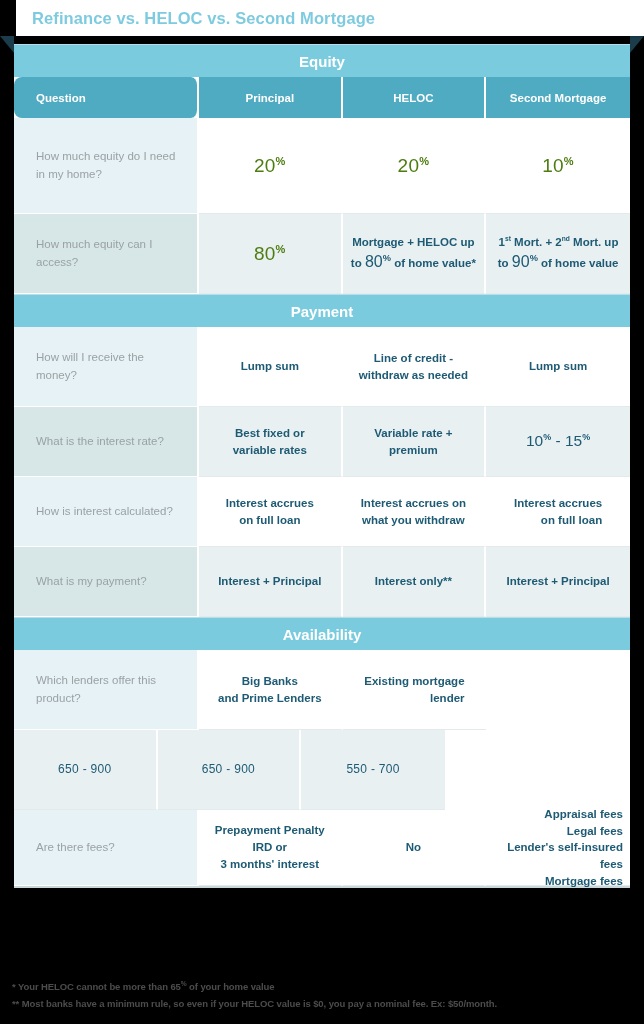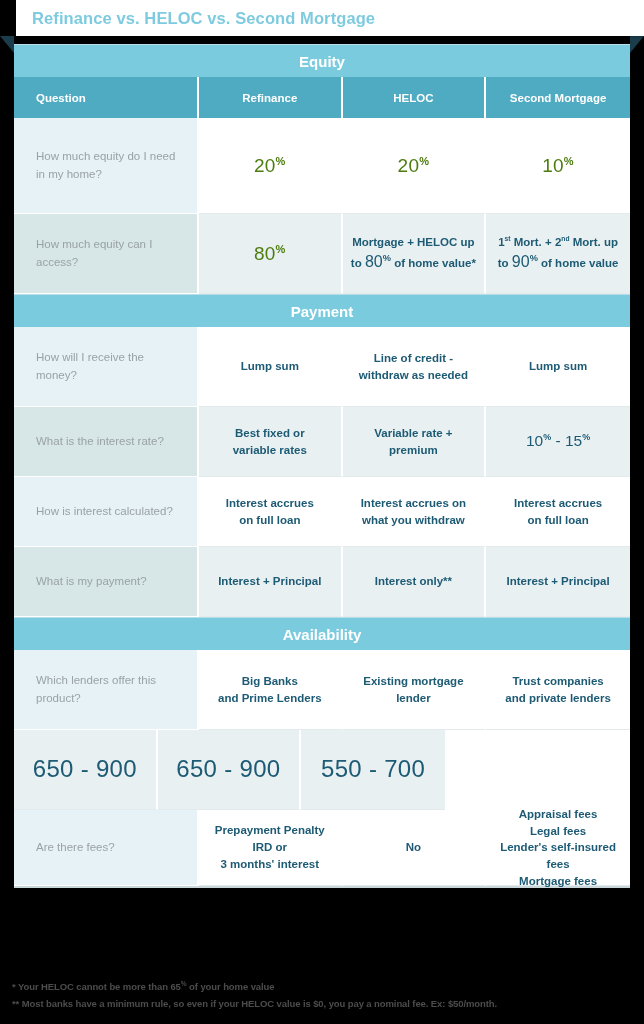--- a/index.html
+++ b/index.html
@@ -80,21 +80,21 @@
     background: #4fabc2;
     color: #ffffff;
     font-size: 11.5px;
     font-weight: bold;
     height: 41px;
     display: flex;
     align-items: center;
     border-right: 2px solid #ffffff;
   }
   .col-head:last-child { border-right: none; text-align: right; }
-  .col-head.q  { justify-content: flex-start; padding-left: 22px; }
+  .col-head.q  { justify-content: flex-start; padding-left: 22px; border-radius: 8px; }
   .col-head.c  { justify-content: center; }
 
   
   .cw-q { width: 185px; flex: none; }
   .cw-c { width: 143.6px; flex: none; }
   .cw-c-last { width: 143.8px; flex: none; }
 
   
   .qcell {
     display: flex;
@@ -116,38 +116,38 @@
     justify-content: center;
     text-align: center;
     padding: 6px 7px;
     font-size: 11.5px;
     line-height: 1.45;
     color: #1d5a74;
     font-weight: bold;
     border-right: 2px solid #ffffff;
     border-bottom: 1px solid #e3eaec;
   }
-  .dcell:last-child { border-right: none; }
+  .dcell:last-child { border-right: none; text-align: right; }
   .dcell.odd  { background: #ffffff; }
   .dcell.even { background: #e9f0f2; }
 
   
   .big {
     font-size: 19px;
     font-weight: normal;
     color: #4d7c0f;
     letter-spacing: 0.2px;
   }
   .mid {
     font-size: 15.5px;
     font-weight: normal;
     color: #1d5a74;
   }
   .xl {
-    font-size: 24px;
+    font-size: 12px;
     font-weight: normal;
     color: #1d5a74;
     letter-spacing: 0.3px;
   }
   sup {
     font-size: 0.58em;
     vertical-align: super;
     line-height: 0;
     font-weight: bold;
   }
@@ -191,21 +191,21 @@
   <svg class="ribbon-fold right" viewBox="0 0 14 17">
     <polygon points="0,0 14,0 0,17" fill="#1b3c4a"></polygon>
   </svg>
 
   <div class="table-wrap">
 
     <div class="section-banner">Equity</div>
 
     <div class="row">
       <div class="col-head q cw-q">Question</div>
-      <div class="col-head c cw-c">Refinance</div>
+      <div class="col-head c cw-c">Principal</div>
       <div class="col-head c cw-c">HELOC</div>
       <div class="col-head c cw-c-last">Second Mortgage</div>
     </div>
 
     <div class="row h-tall">
       <div class="qcell odd cw-q">How much equity do I need in my home?</div>
       <div class="dcell odd cw-c">
           <span class="big">20<sup>%</sup></span>
         </div>
       <div class="dcell odd cw-c">
@@ -276,23 +276,20 @@
     <div class="section-banner">Availability</div>
 
     <div class="row h-med">
       <div class="qcell odd cw-q">Which lenders offer this product?</div>
       <div class="dcell odd cw-c">
           <span>Big Banks<br>and Prime Lenders</span>
         </div>
       <div class="dcell odd cw-c">
           <span>Existing mortgage<br>lender</span>
         </div>
-      <div class="dcell odd cw-c-last">
-          <span>Trust companies<br>and private lenders</span>
-        </div>
     </div>
 
     <div class="row h-med">
       <div class="dcell even cw-c">
           <span class="xl">650 - 900</span>
         </div>
       <div class="dcell even cw-c">
           <span class="xl">650 - 900</span>
         </div>
       <div class="dcell even cw-c-last">

